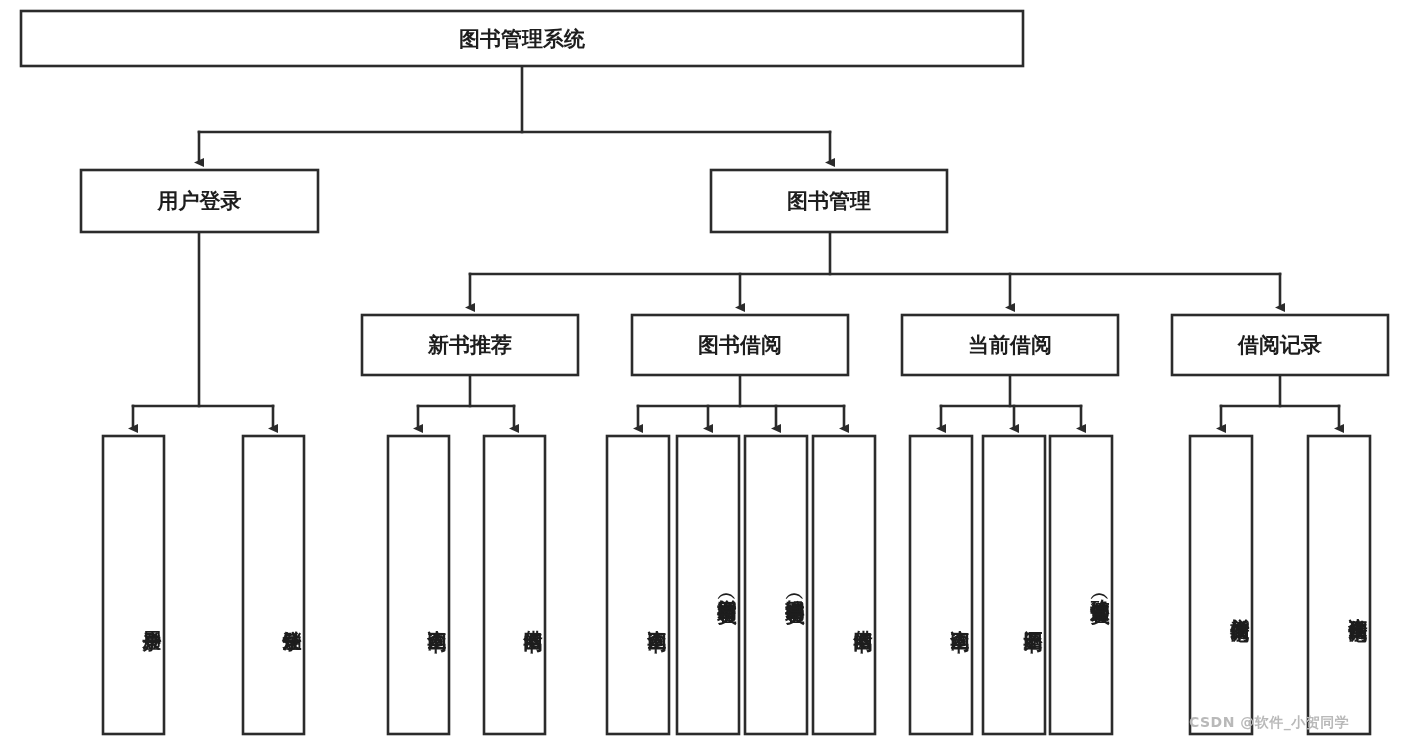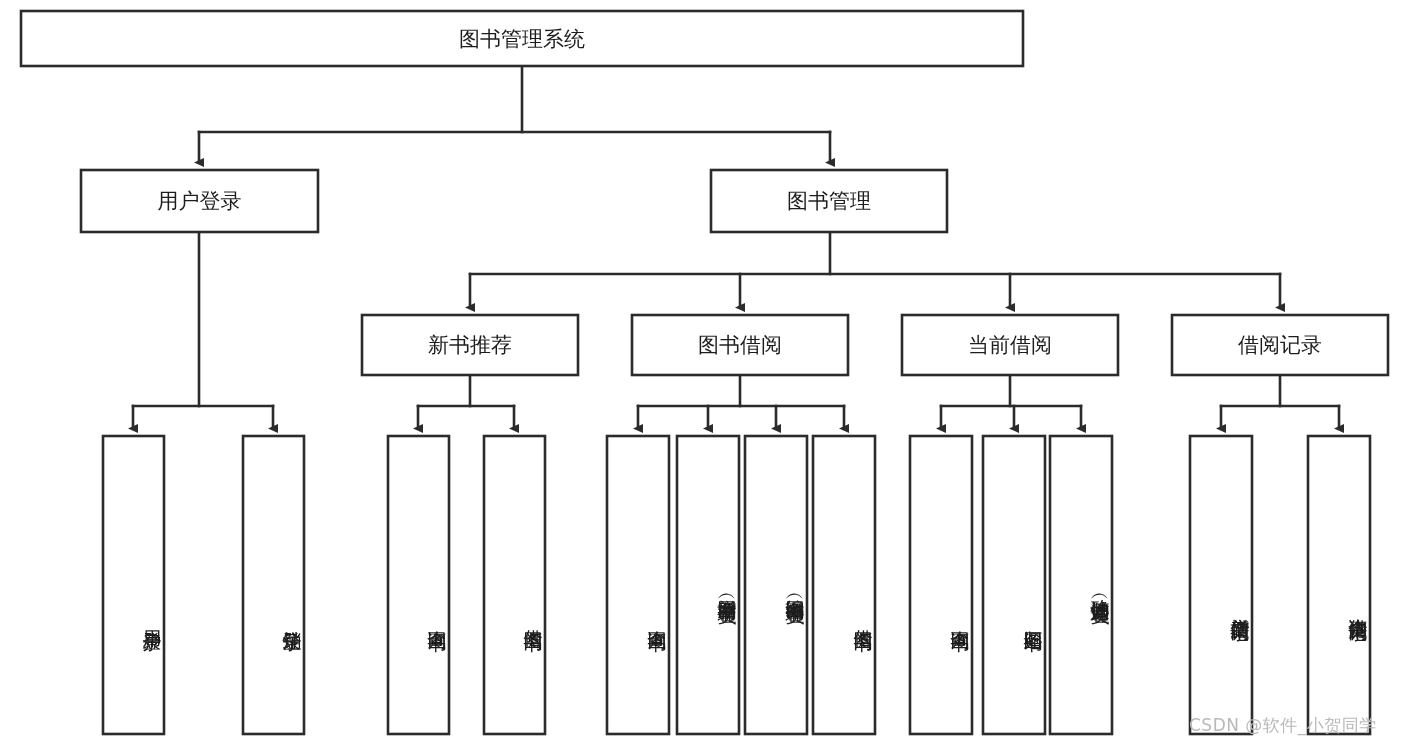--- a/index.html
+++ b/index.html
@@ -10,20 +10,21 @@
   body {
     width: 1405px;
     height: 747px;
     font-family: "DejaVu Sans", "Liberation Sans", sans-serif;
     overflow: hidden;
   }
   #diagram-root {
     position: relative;
     width: 1229px;
     height: 747px;
+    font-weight: bold;
   }
   svg.diagram {
     position: absolute;
     top: 0;
     left: 0;
     width: 1405px;
     height: 747px;
   }
   .node-box {
     fill: #ffffff;
@@ -54,21 +55,21 @@
     line-height: 1.18;
     color: #1d1d1d;
     letter-spacing: 1px;
     white-space: nowrap;
     pointer-events: none;
     font-family: "DejaVu Sans", "Liberation Sans", sans-serif;
   }
   .watermark {
     position: absolute;
     font-family: "DejaVu Sans", "Liberation Sans", sans-serif;
-    font-size: 17px;
+    font-size: 14px;
     color: #b9b9b9;
     white-space: nowrap;
     left: 1189px;
     top: 714px;
     letter-spacing: 0.5px;
   }
 </style>
 </head>
 <body>
 

